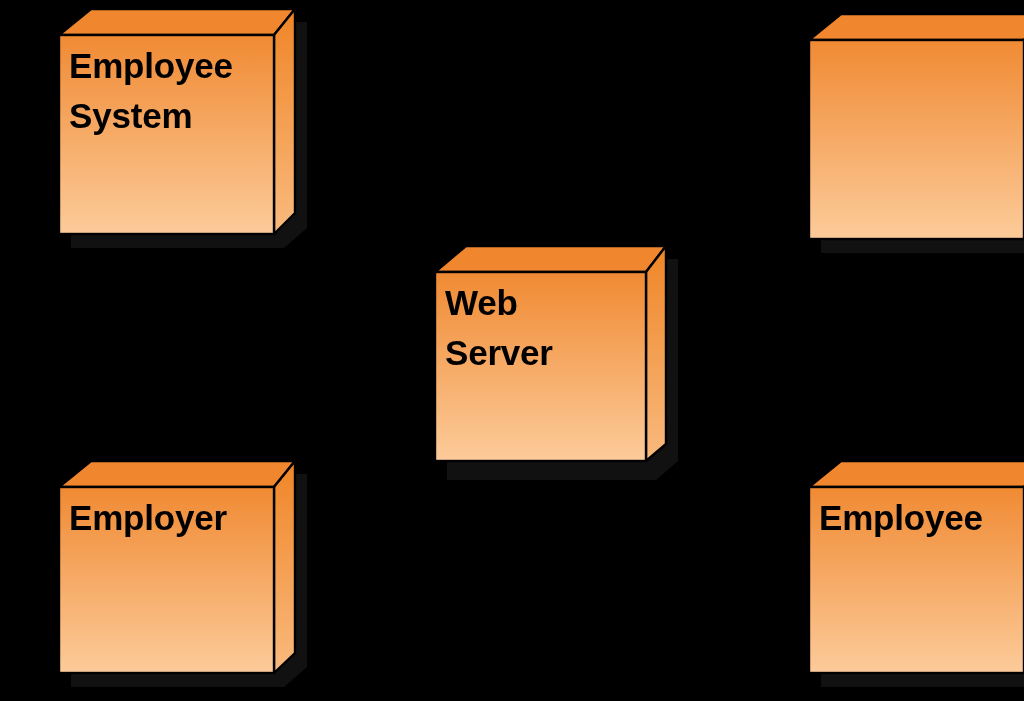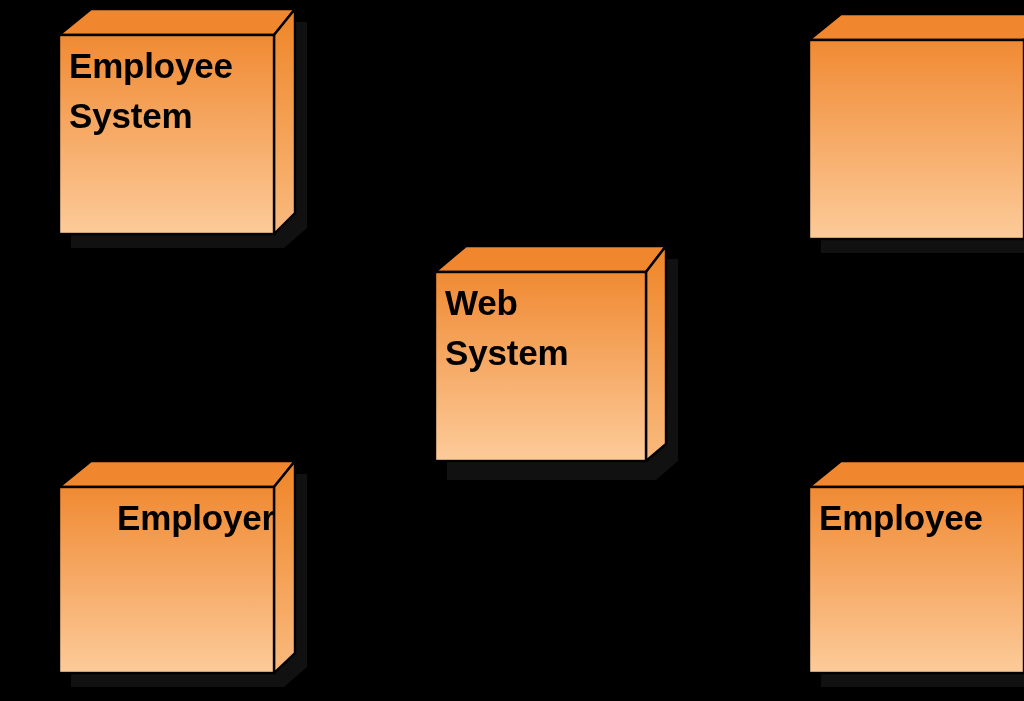--- a/index.html
+++ b/index.html
@@ -110,24 +110,24 @@
           <stop offset="0%" stop-color="#EF8527"></stop>
           <stop offset="100%" stop-color="#F9BA7E"></stop>
         </linearGradient>
       </defs>
       <path d="M 16 33 L 47 7 L 247 7 L 247 209 L 225 228 L 16 228 Z" fill="#111111" transform="translate(6,7)"></path>
       <path d="M 10 27 L 41 1 L 241 1 L 221 27 Z" fill="#F0862E" stroke="#000000" stroke-width="2.4" stroke-linejoin="round"></path>
       <path d="M 221 27 L 241 1 L 241 199 L 221 216 Z" fill="url(#gradSide3)" stroke="#000000" stroke-width="2.4" stroke-linejoin="round"></path>
       <rect x="10" y="27" width="211" height="189" fill="url(#gradFront3)" stroke="#000000" stroke-width="2.4"></rect>
     </svg>
     <div class="node-label" style="left:20px; top:33px; width:196px;">Web
-System</div>
+Server</div>
   </div>
 
-  <div class="node" style="left:8px; top:460px; width:260px; height:241px;text-align:right;">
+  <div class="node" style="left:8px; top:460px; width:260px; height:241px;">
     <svg width="260" height="241" viewBox="0 0 260 241" aria-hidden="true">
       <defs>
         <linearGradient id="gradFront4" x1="0" y1="0" x2="0" y2="1">
           <stop offset="0%" stop-color="#F08A33"></stop>
           <stop offset="100%" stop-color="#FCCB9A"></stop>
         </linearGradient>
         <linearGradient id="gradSide4" x1="0" y1="0" x2="0" y2="1">
           <stop offset="0%" stop-color="#EF8527"></stop>
           <stop offset="100%" stop-color="#F9BA7E"></stop>
         </linearGradient>

